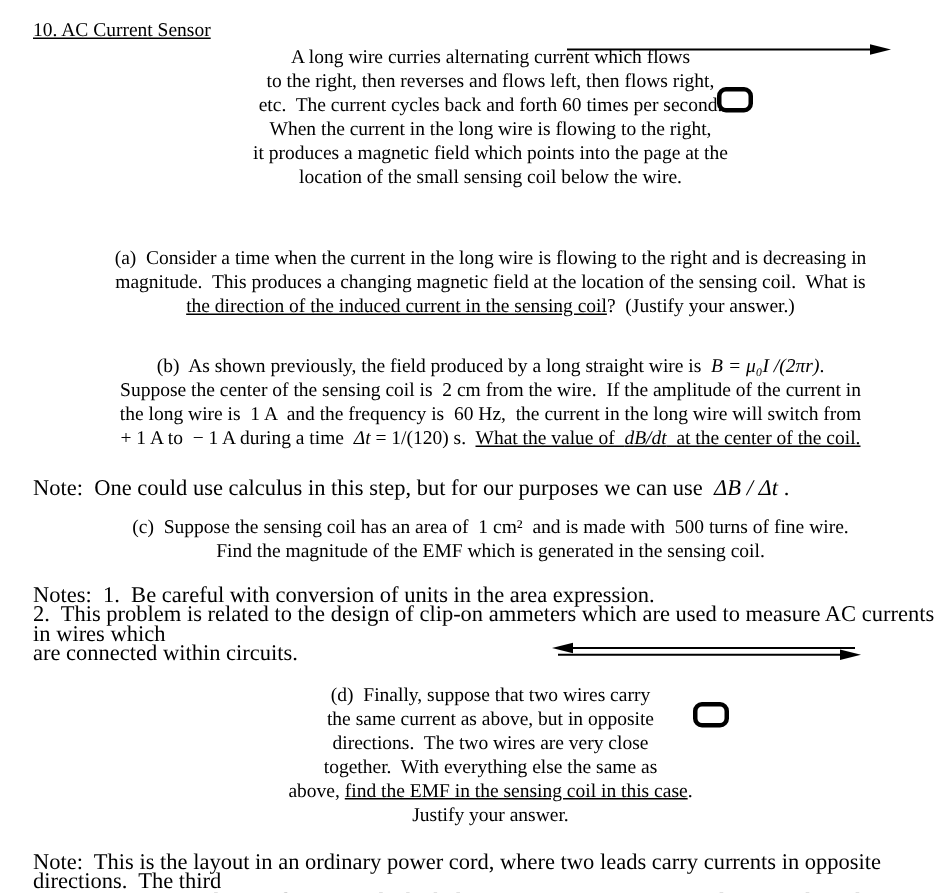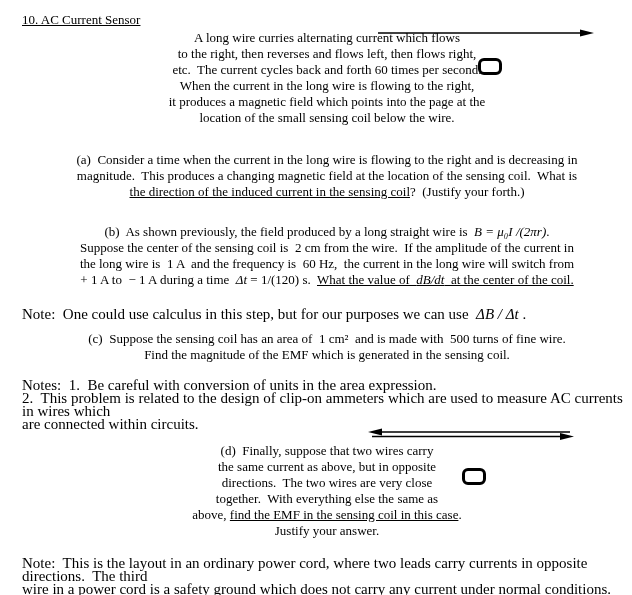--- a/index.html
+++ b/index.html
@@ -25,21 +25,21 @@
   .body { white-space: pre-wrap; text-align: center; }
   .note {
     white-space: pre-wrap;
     font-size: 15px;
     line-height: 13px;
   }
   .u  { text-decoration: underline; }
   .it { font-style: italic; }
 
   .intro   { margin-top: 2px;  }
-  .para-a  { margin-top: 26px; }
+  .para-a  { margin-top: 38px; }
   .para-b  { margin-top: 24px; }
   .note-b  { margin-top: 20px; }
   .para-c  { margin-top: 10px; }
   .notes-c { margin-top: 16px; }
   .para-d  { margin-top: 12px; font-family: Liberation Serif, serif; }
   .note-d  { margin-top: 18px; }
 
   .diagram { position: absolute; }
   #arrow1 { top: 26px;  left: 378px; }
   #coil1  { top: 58px;  left: 478px; }
@@ -71,21 +71,21 @@
   <div class="diagram" id="arrow1">
     <svg width="216" height="10" viewBox="0 0 216 10">
       <line x1="0" y1="5" x2="205" y2="5" stroke="#000000" stroke-width="1.3"></line>
       <path d="M216,5 L202,1.5 L202,8.5 Z" fill="#000000"></path>
     </svg>
   </div>
   <div class="coil" id="coil1"></div>
 
   <div class="body para-a"><span>(a)  Consider a time when the current in the long wire is flowing to the right and is decreasing in
 magnitude.  This produces a changing magnetic field at the location of the sensing coil.  What is
-</span><span class="u">the direction of the induced current in the sensing coil</span><span>?  (Justify your forth.)</span></div>
+</span><span class="u">the direction of the induced current in the sensing coil</span><span>?  (Justify your answer.)</span></div>
 
   <div class="body para-b"><span>(b)  As shown previously, the field produced by a long straight wire is  </span><span class="it">B = μ₀I /(2πr)</span><span>.
 Suppose the center of the sensing coil is  2 cm from the wire.  If the amplitude of the current in
 the long wire is  1 A  and the frequency is  60 Hz,  the current in the long wire will switch from
 + 1 A to  − 1 A during a time  </span><span class="it">Δt</span><span> = 1/(120) s.  </span><span class="u">What the value of  </span><span class="u it">dB/dt</span><span class="u">  at the center of the coil.</span></div>
 
   <div class="note note-b"><span>Note:  One could use calculus in this step, but for our purposes we can use  </span><span class="it">ΔB / Δt</span><span> .</span></div>
 
   <div class="body para-c"><span>(c)  Suppose the sensing coil has an area of  1 cm²  and is made with  500 turns of fine wire.
 Find the magnitude of the EMF which is generated in the sensing coil.</span></div>

